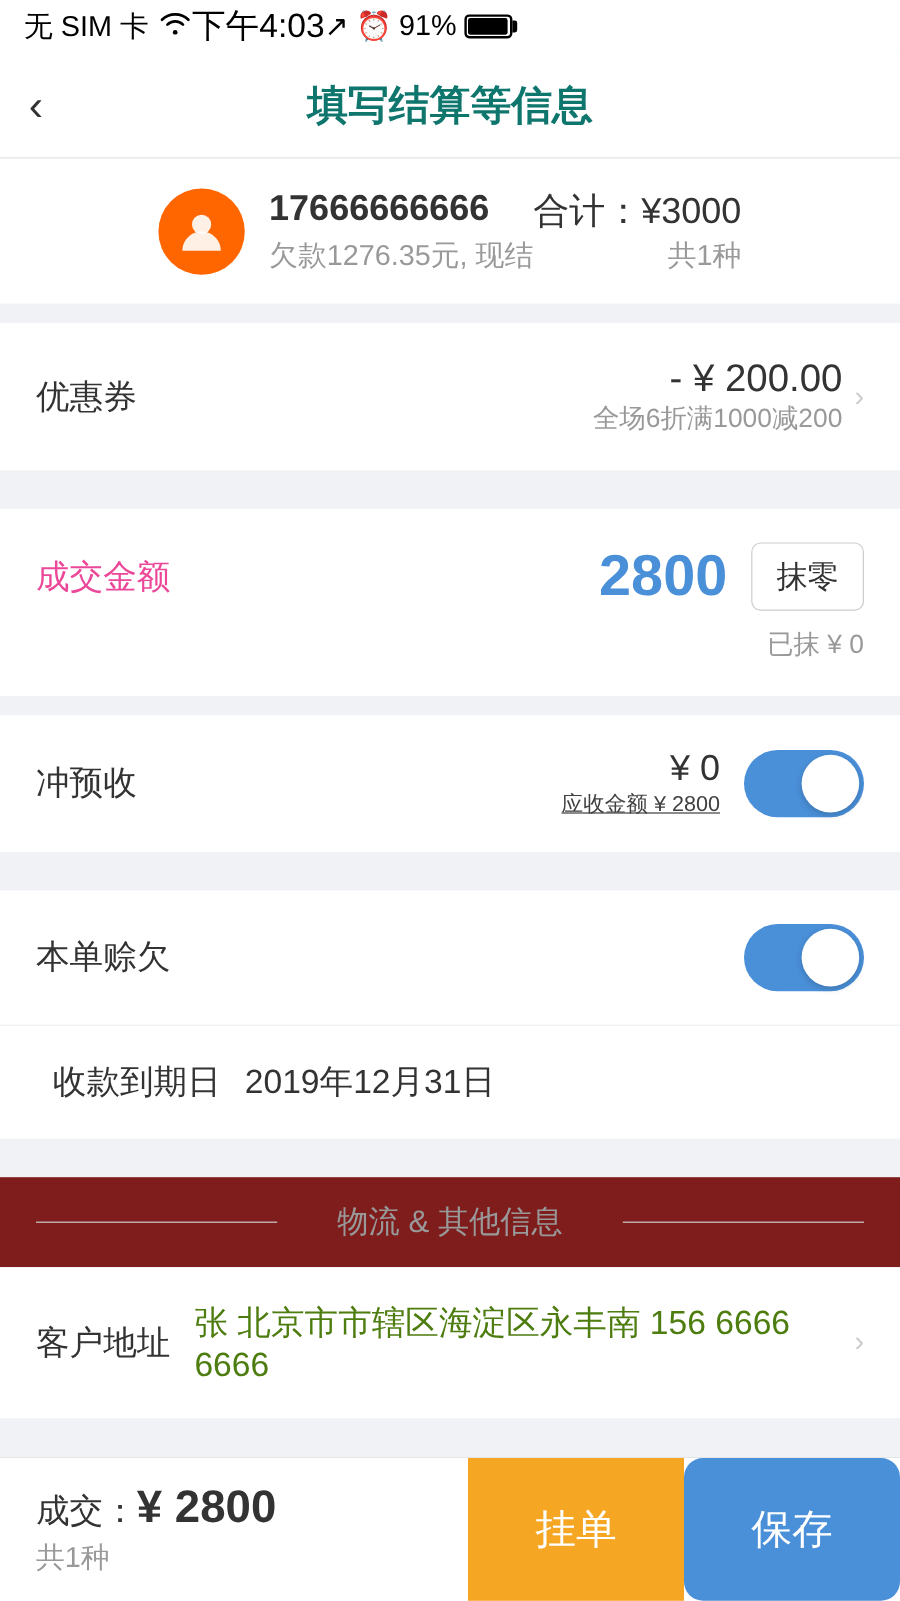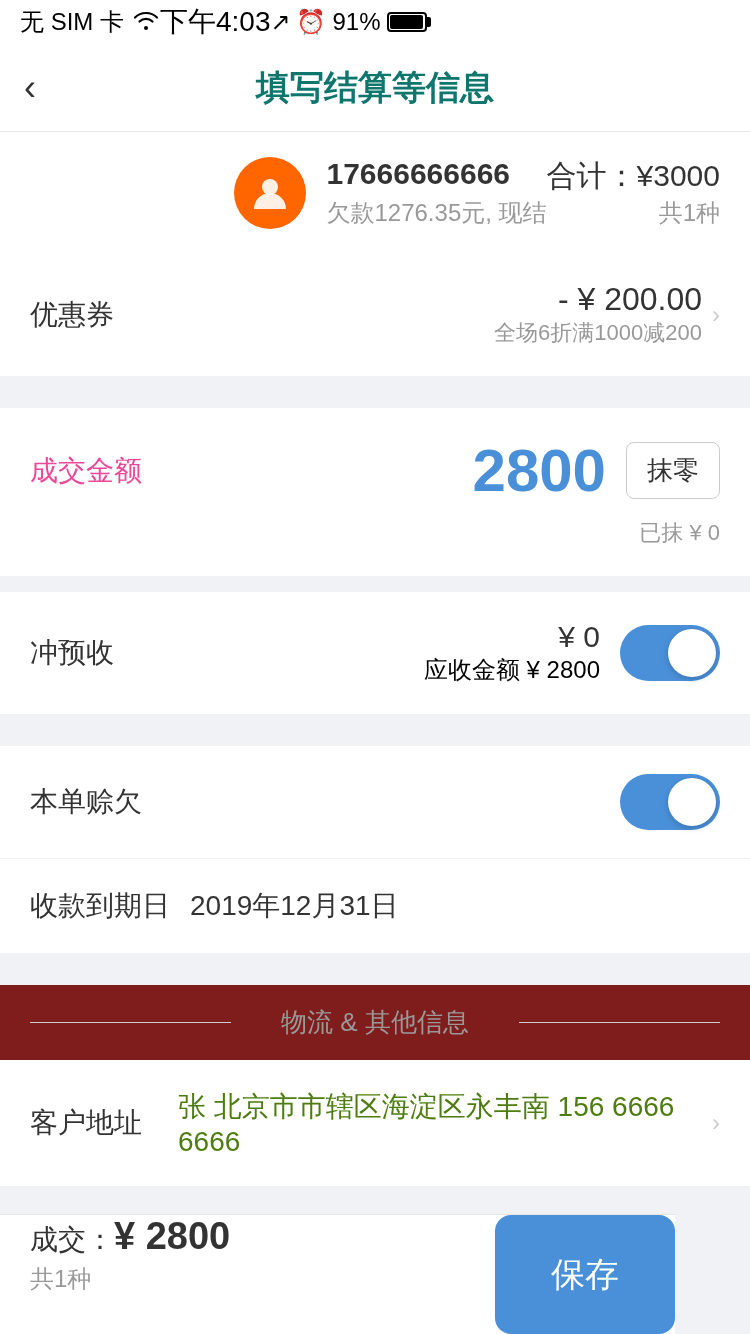--- a/index.html
+++ b/index.html
@@ -83,21 +83,22 @@
     .content {
       flex: 1;
     }
 
     
     .customer-card {
       background: #fff;
       padding: 24px 30px;
       display: flex;
       align-items: center;
-      justify-content: flex-end;
+      justify-content: center;
+      margin-bottom: 16px;
     }
     .customer-left {
       display: flex;
       align-items: center;
       gap: 20px;
     }
     .avatar {
       width: 72px;
       height: 72px;
       background: #f60;
@@ -137,21 +138,21 @@
       margin-bottom: 0;
     }
     .amount-row {
       display: flex;
       align-items: center;
       justify-content: space-between;
       margin-bottom: 10px;
     }
     .amount-label { font-size: 28px; color: #ec4899; font-family: Liberation Mono, monospace; }
     .amount-value-area { display: flex; align-items: center; gap: 20px; }
-    .amount-number { font-size: 60px; color: #4a90d9; font-weight: 700; text-align: center; }
+    .amount-number { font-size: 48px; color: #4a90d9; font-weight: 700; text-align: center; }
     .round-btn {
       border: 1px solid #ccc;
       border-radius: 8px;
       padding: 10px 20px;
       font-size: 26px;
       color: #333;
       background: #fff;
       cursor: pointer;
     }
     .amount-sub { font-size: 22px; color: #999; text-align: right; }
@@ -164,21 +165,21 @@
       background: #fff;
       padding: 28px 30px;
       display: flex;
       align-items: center;
       justify-content: space-between;
     }
     .pre-label { font-size: 28px; color: #333; }
     .pre-right { display: flex; align-items: center; gap: 20px; }
     .pre-values { text-align: right; }
     .pre-amount { font-size: 30px; color: #333; }
-    .pre-receivable { font-size: 24px; color: #000000; }
+    .pre-receivable { font-size: 18px; color: #404040; text-decoration: underline; }
 
     
     .toggle {
       width: 100px;
       height: 56px;
       background: #4a90d9;
       border-radius: 28px;
       position: relative;
       cursor: pointer;
     }
@@ -206,21 +207,21 @@
 
     
     .duedate-row {
       background: #fff;
       padding: 28px 30px;
       display: flex;
       align-items: center;
       gap: 20px;
       border-top: 1px solid #f0f2f5;
     }
-    .duedate-label { font-size: 28px; color: #333; }
+    .duedate-label { font-size: 28px; color: #333; margin-left: 14px; }
     .duedate-value { font-size: 28px; color: #333; }
 
     
     .section-divider {
       background: #7f1d1d;
       padding: 20px 0;
       display: flex;
       align-items: center;
       justify-content: center;
       gap: 20px;
@@ -234,39 +235,39 @@
     }
     .divider-text { font-size: 26px; color: #999; }
 
     
     .address-row {
       background: #fff;
       padding: 28px 30px;
       display: flex;
       align-items: center;
       justify-content: space-between;
-      gap: 36px;
+      gap: 20px;
     }
     .address-label { font-size: 28px; color: #333; min-width: 100px; }
     .address-value { font-size: 28px; color: #4d7c0f; flex: 1; }
     .address-arrow { font-size: 24px; color: #ccc; }
 
     
     .empty-area { background: #f0f2f5; height: 200px; }
 
     
     .bottom-bar {
       position: fixed;
       bottom: 0;
       left: 0;
-      width: 675px;
+      width: 750px;
       height: 120px;
       background: #fff;
       display: flex;
-      align-items: flex-start;
+      align-items: center;
       border-top: 1px solid #e5e5e5;
     }
     .bottom-summary {
       flex: 1;
       padding: 0 30px;
       display: flex;
       flex-direction: column;
       gap: 4px;
     }
     .bottom-amount { font-size: 38px; color: #333; font-weight: 600; }
@@ -412,14 +413,15 @@
 
 </div>
 
 <div class="bottom-bar">
   <div class="bottom-summary">
     <div>
       <span>成交：</span><span class="bottom-amount">¥ 2800</span>
     </div>
     <span class="bottom-count">共1种</span>
   </div>
+  <div class="bottom-btn btn-hang">挂单</div>
   <div class="bottom-btn btn-save">保存</div>
 </div>
 
 </body></html>

